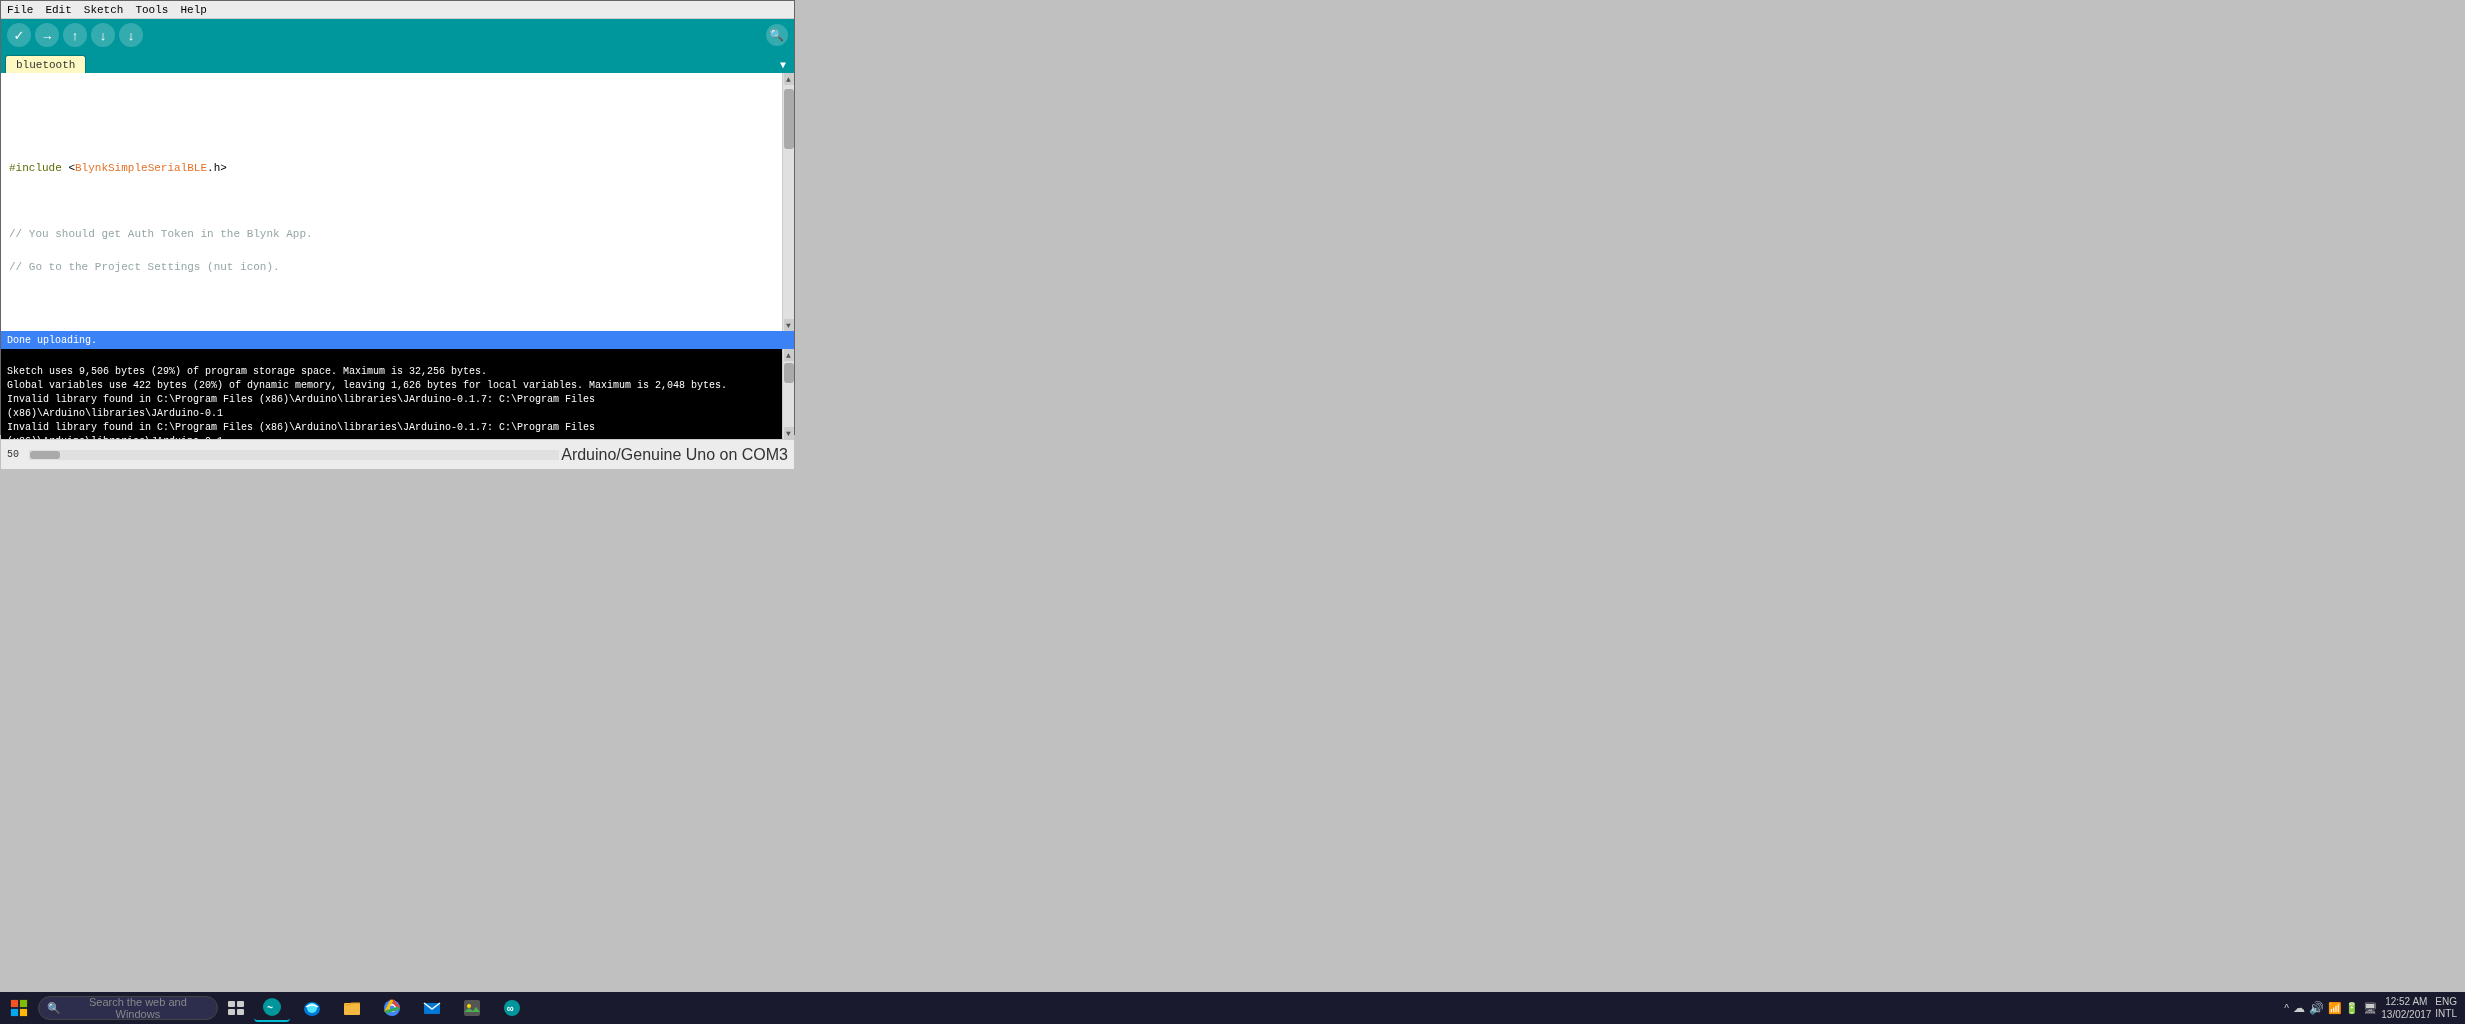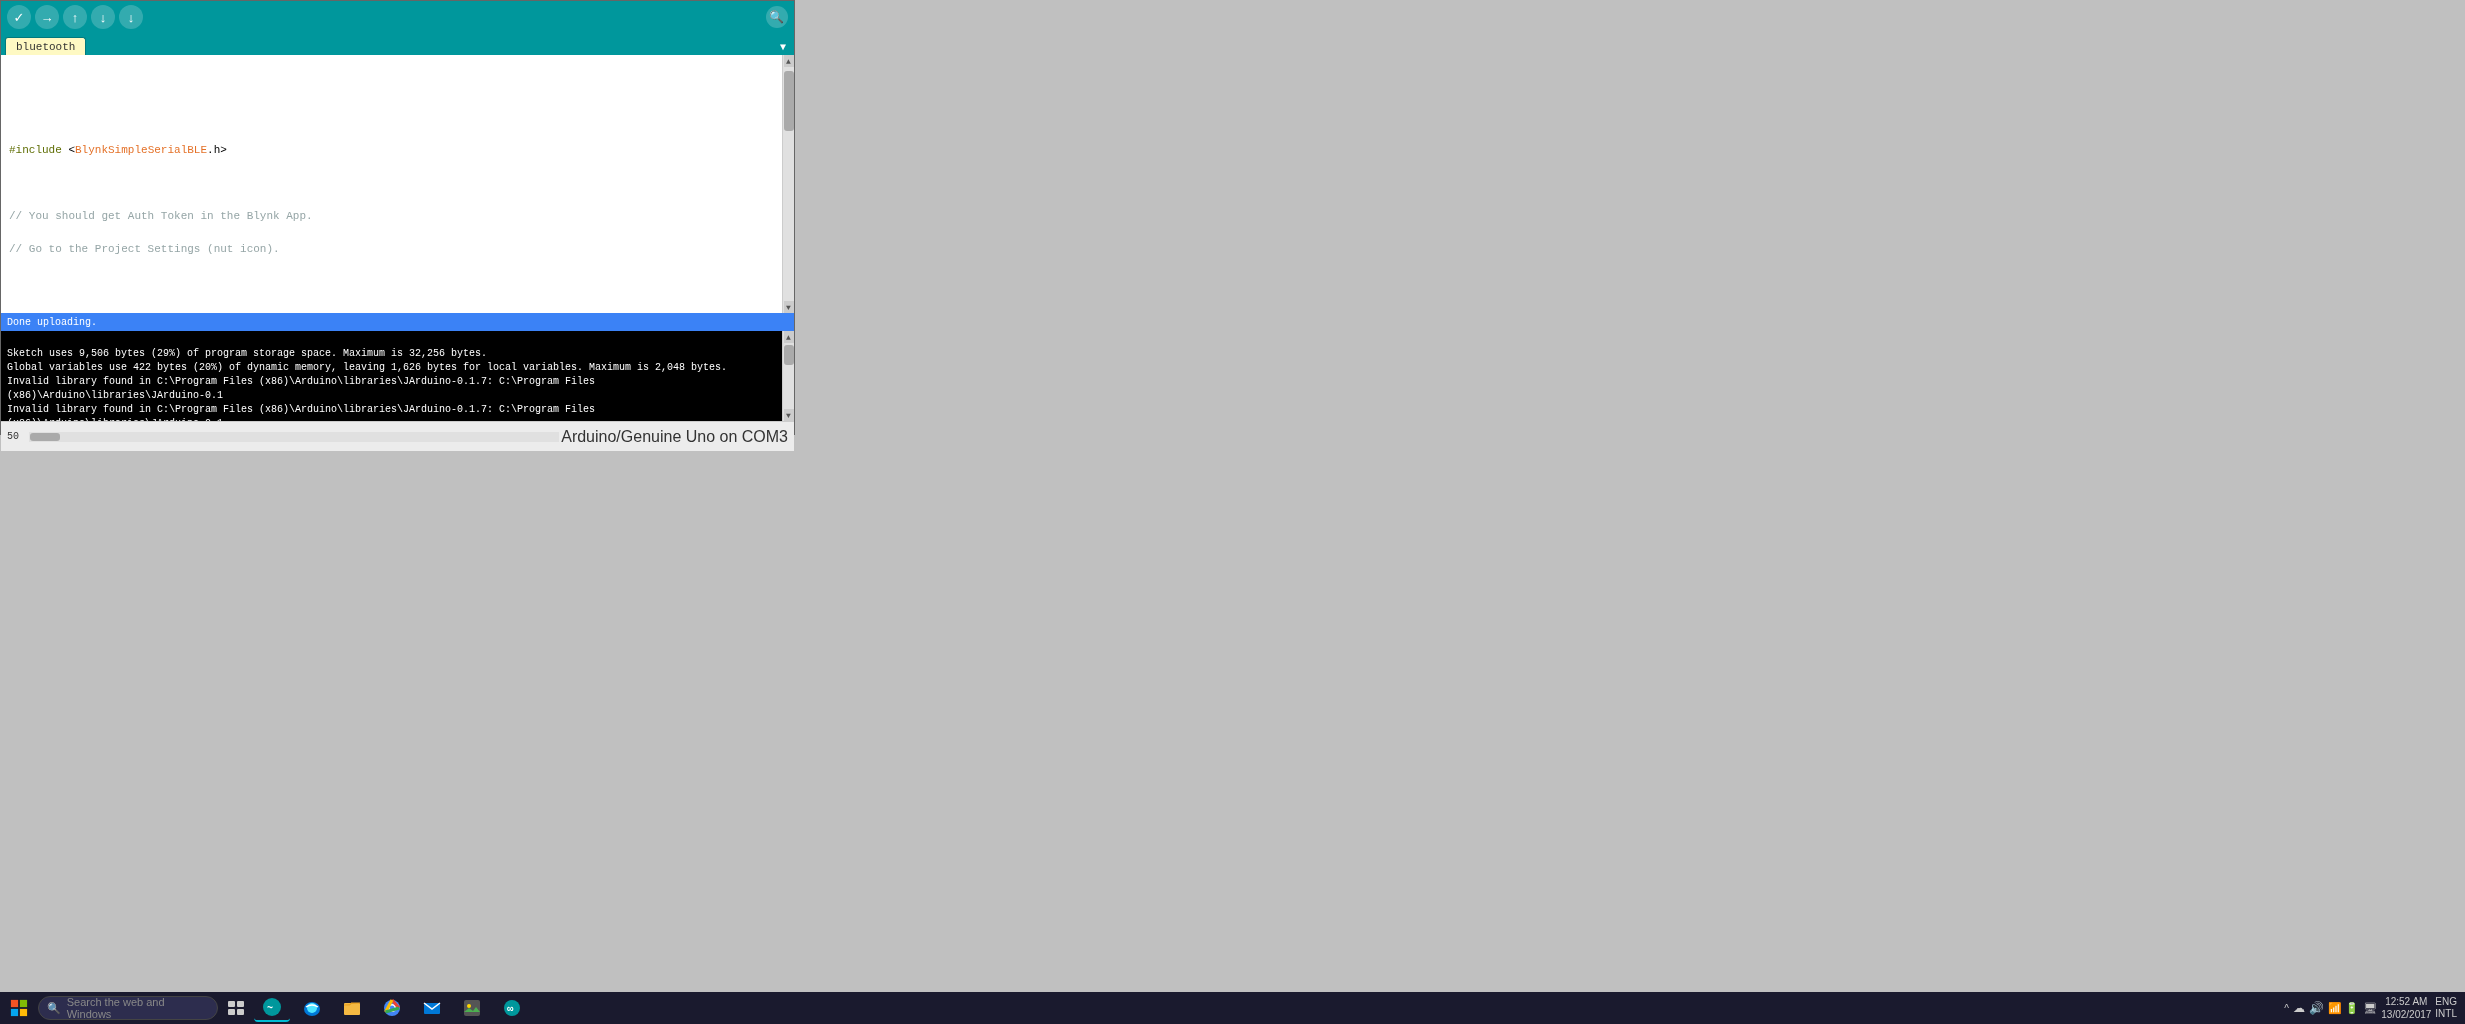--- a/index.html
+++ b/index.html
@@ -306,20 +306,27 @@
       color: #333;
       font-size: 16px;
       font-family: Arial, sans-serif;
     }
   </style>
 </head>
 <body>
 
 <div class="arduino-window">
 
+  <div class="menu-bar">
+    <span class="menu-item">File</span>
+    <span class="menu-item">Edit</span>
+    <span class="menu-item">Sketch</span>
+    <span class="menu-item">Tools</span>
+    <span class="menu-item">Help</span>
+  </div>
 
   <div class="toolbar">
     <button class="toolbar-btn">✓</button>
     <button class="toolbar-btn">→</button>
     <button class="toolbar-btn">↑</button>
     <button class="toolbar-btn">↓</button>
     <button class="toolbar-btn">↓</button>
     <div class="toolbar-spacer"></div>
     <button class="toolbar-search-btn">🔍</button>
   </div>
@@ -395,21 +402,21 @@
     <svg class="win-logo" viewBox="0 0 20 20">
       <rect x="1" y="1" width="8" height="8" fill="#f35325"></rect>
       <rect x="11" y="1" width="8" height="8" fill="#81bc06"></rect>
       <rect x="1" y="11" width="8" height="8" fill="#05a6f0"></rect>
       <rect x="11" y="11" width="8" height="8" fill="#ffba08"></rect>
     </svg>
   </div>
 
   <div class="taskbar-search">
     <span style="color:#888; font-size:11px;">🔍</span>
-    <span style="color:#888;">Search the web and Windows</span>
+    <span style="color:#888;text-align:center;">Search the web and Windows</span>
   </div>
 
   <div class="taskbar-btn">
     <svg width="16" height="14" viewBox="0 0 16 14">
       <rect x="0" y="0" width="7" height="6" rx="1" fill="#ccc"></rect>
       <rect x="9" y="0" width="7" height="6" rx="1" fill="#ccc"></rect>
       <rect x="0" y="8" width="7" height="6" rx="1" fill="#ccc"></rect>
       <rect x="9" y="8" width="7" height="6" rx="1" fill="#ccc"></rect>
     </svg>
   </div>

